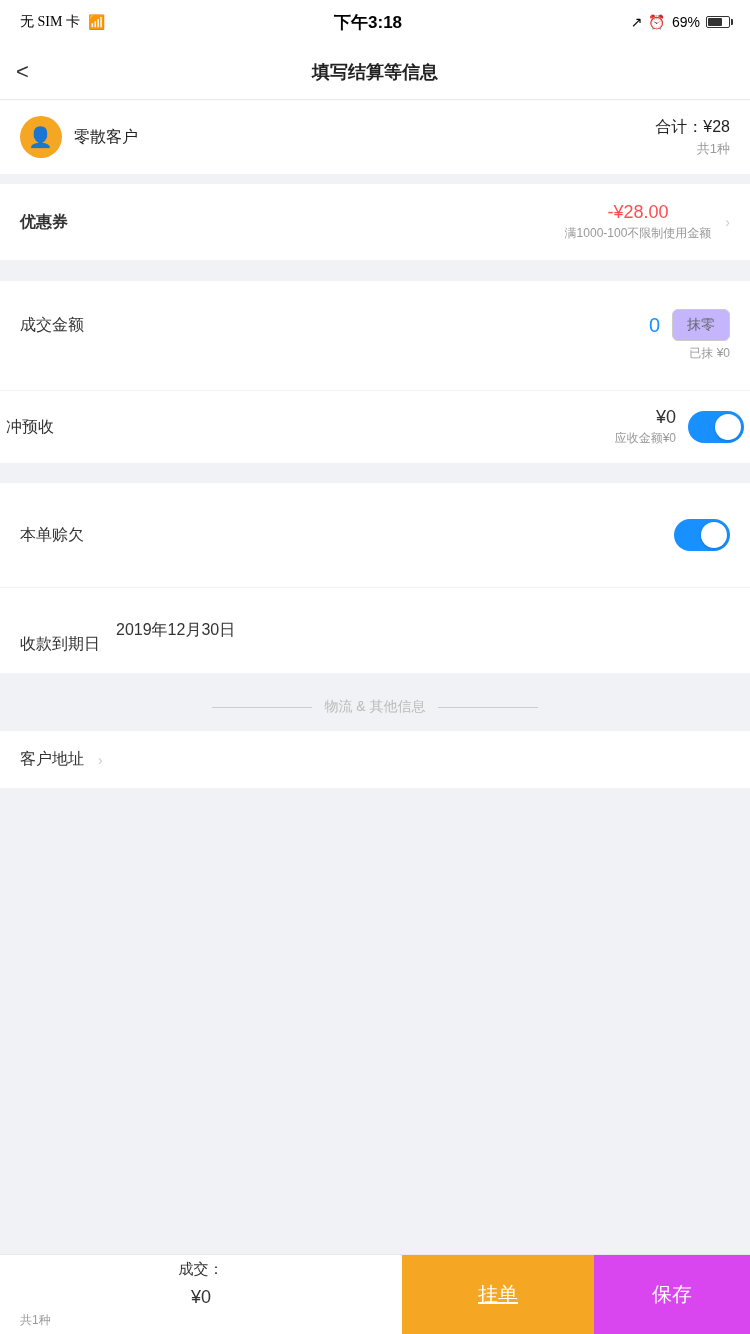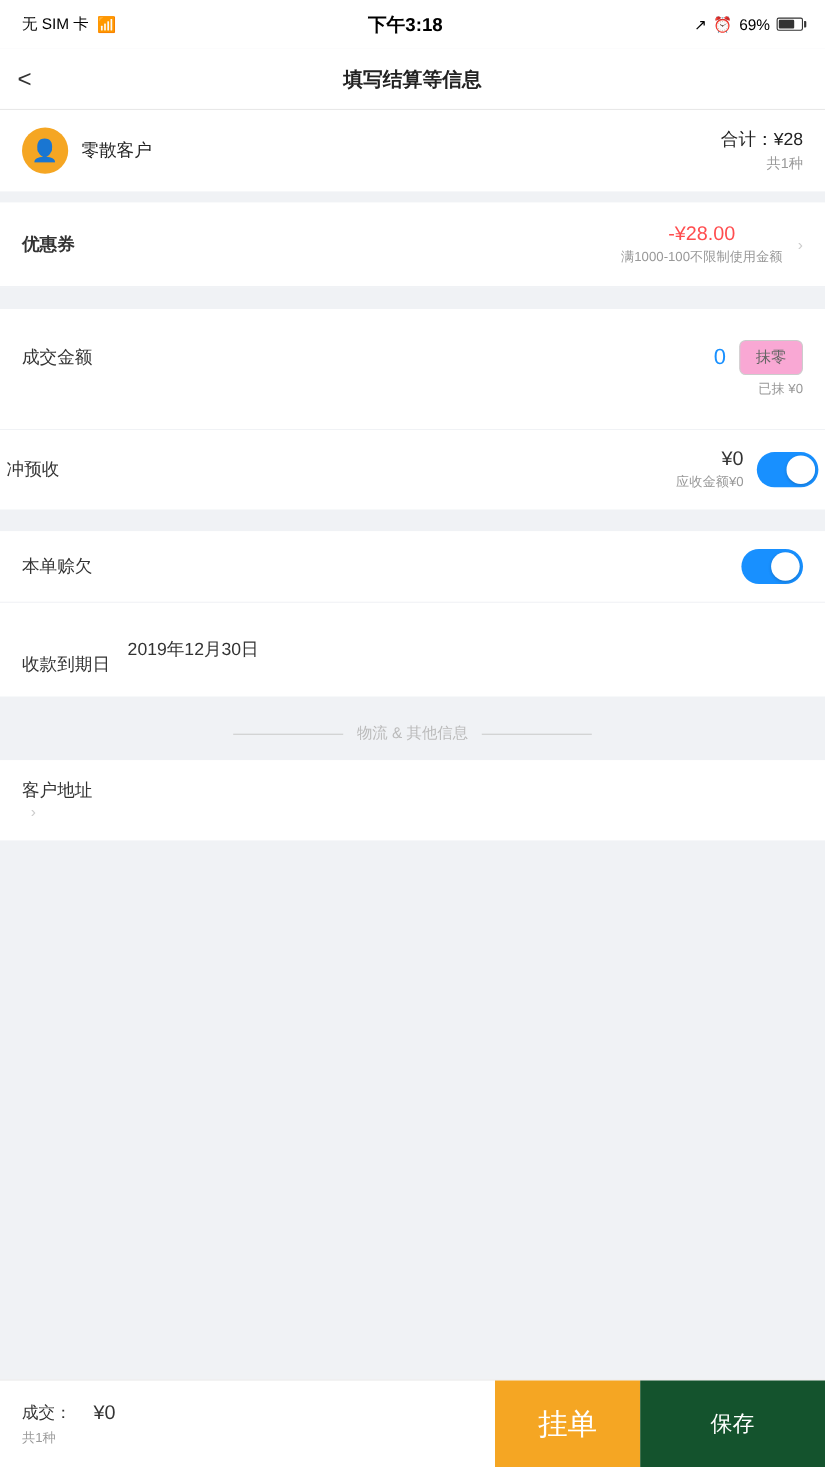--- a/index.html
+++ b/index.html
@@ -17,21 +17,21 @@
     .status-bar {
       background: #fff;
       height: 44px;
       display: flex;
       align-items: center;
       justify-content: space-between;
       padding: 0 20px;
       font-size: 15px;
       font-weight: 500;
     }
-    .status-left { display: flex; align-items: center; gap: 8px; font-size: 14px; }
+    .status-left { display: flex; align-items: center; gap: 8px; font-size: 14px; font-family: Liberation Serif, serif; }
     .status-center { font-size: 17px; font-weight: 600; }
     .status-right { display: flex; align-items: center; gap: 6px; font-size: 14px; }
     .wifi-icon { font-size: 14px; }
     .battery-bar {
       width: 24px; height: 12px;
       border: 1.5px solid #333;
       border-radius: 2px;
       position: relative;
       display: inline-flex;
       align-items: center;
@@ -199,21 +199,21 @@
       font-size: 20px;
       color: #1890ff;
       font-weight: 500;
     }
     .round-btn {
       border: 1.5px solid #ccc;
       border-radius: 6px;
       padding: 6px 14px;
       font-size: 14px;
       color: #666;
-      background: #f9a8d4;
+      background: #c4b5fd;
       cursor: pointer;
     }
     .already-rounded {
       font-size: 12px;
       color: #999;
       margin-top: 4px;
       text-align: right;
     }
 
     
@@ -265,21 +265,21 @@
       border-radius: 50%;
       position: absolute;
       top: 3px;
       right: 3px;
       box-shadow: 0 1px 3px rgba(0,0,0,0.2);
     }
 
     
     .credit-section {
       background: #fff;
-      padding: 16px 20px;
+      padding: 36px 20px;
       display: flex;
       align-items: center;
       justify-content: space-between;
     }
     .credit-label {
       font-size: 16px;
       color: #333;
     }
 
     
@@ -326,22 +326,22 @@
       display: inline-block;
       width: 100px;
       height: 1px;
       background: #ccc;
     }
 
     
     .address-row {
       background: #fff;
       display: flex;
+      align-items: center;
       padding: 18px 20px;
-      flex-direction: column;
     }
     .address-label {
       font-size: 16px;
       color: #333;
       min-width: 70px;
       flex-shrink: 0;
     }
     .address-value {
       font-size: 15px;
       color: #333;
@@ -373,48 +373,50 @@
     }
     .bottom-summary {
       flex: 1;
       padding: 0 20px;
     }
     .bottom-summary-main {
       font-size: 15px;
       color: #333;
       display: flex;
       align-items: center;
-      gap: 20px;
+      gap: 8px;
+      flex-direction: column;
     }
     .bottom-summary-sub {
       font-size: 12px;
       color: #999;
       margin-top: 4px;
     }
     .bottom-amount {
       font-size: 18px;
       color: #333;
       font-weight: 500;
     }
     .btn-hold {
-      width: 132px;
+      width: 192px;
       height: 80px;
       background: #f5a623;
       display: flex;
       align-items: center;
       justify-content: center;
-      font-size: 27px;
+      font-size: 20px;
       color: #fff;
       font-weight: 500;
       cursor: pointer;
+      text-decoration: underline;
     }
     .btn-save {
-      width: 168px;
+      width: 156px;
       height: 80px;
-      background: #14532d;
+      background: #d946ef;
       display: flex;
       align-items: center;
       justify-content: center;
       font-size: 20px;
       color: #fff;
       font-weight: 500;
       cursor: pointer;
     }
   </style>
 </head>

